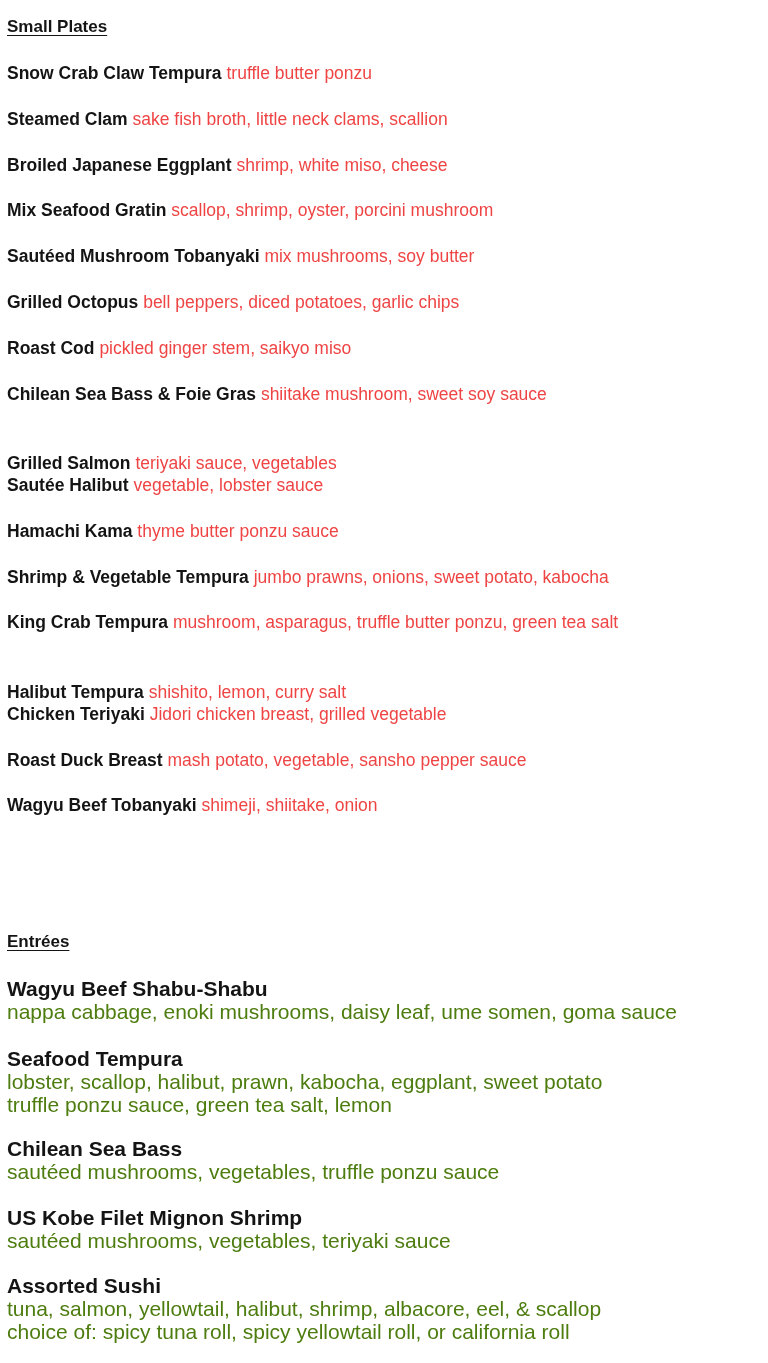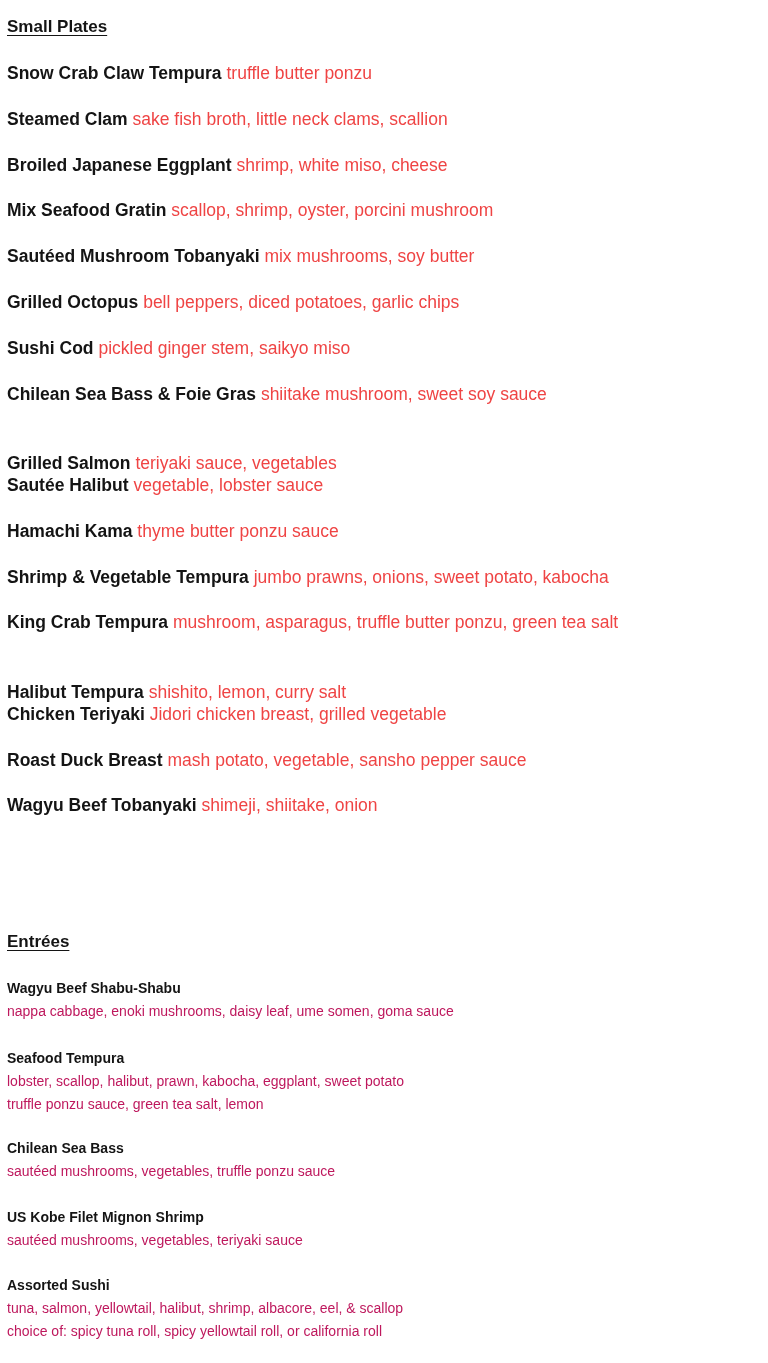--- a/index.html
+++ b/index.html
@@ -41,31 +41,31 @@
     .sp-item .name {
       font-weight: bold;
     }
     .sp-item .desc {
       font-weight: normal;
       color: #ef4444;
     }
     .entree {
       position: absolute;
       left: 0;
-      font-size: 14px;
+      font-size: 21px;
       white-space: nowrap;
       line-height: 23px;
     }
     .entree .name {
       font-weight: bold;
       display: block;
     }
     .entree .line {
       display: block;
-      color: #be185d;
+      color: #4d7c0f;
     }
   </style>
 </head>
 <body>
 
 <div class="page">
 
   <div class="section-title" style="top:17px;">Small Plates</div>
 
   <div class="sp-item" style="top:62px;">
@@ -86,21 +86,21 @@
   </div>
   <div class="sp-item" style="top:245px;">
     <span class="name">Sautéed Mushroom Tobanyaki</span>
     <span class="desc">mix mushrooms, soy butter</span>
   </div>
   <div class="sp-item" style="top:291px;">
     <span class="name">Grilled Octopus</span>
     <span class="desc">bell peppers, diced potatoes, garlic chips</span>
   </div>
   <div class="sp-item" style="top:337px;">
-    <span class="name">Sushi Cod</span>
+    <span class="name">Roast Cod</span>
     <span class="desc">pickled ginger stem, saikyo miso</span>
   </div>
   <div class="sp-item" style="top:383px;">
     <span class="name">Chilean Sea Bass &amp; Foie Gras</span>
     <span class="desc">shiitake mushroom, sweet soy sauce</span>
   </div>
   <div class="sp-item" style="top:452px;">
     <span class="name">Grilled Salmon</span>
     <span class="desc">teriyaki sauce, vegetables</span>
   </div>

